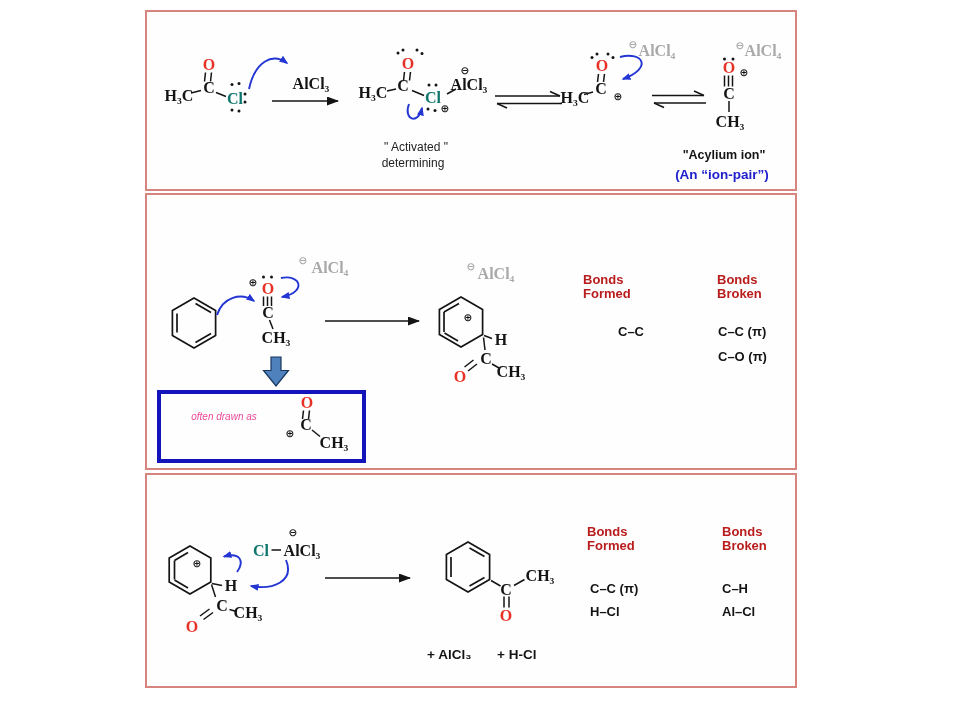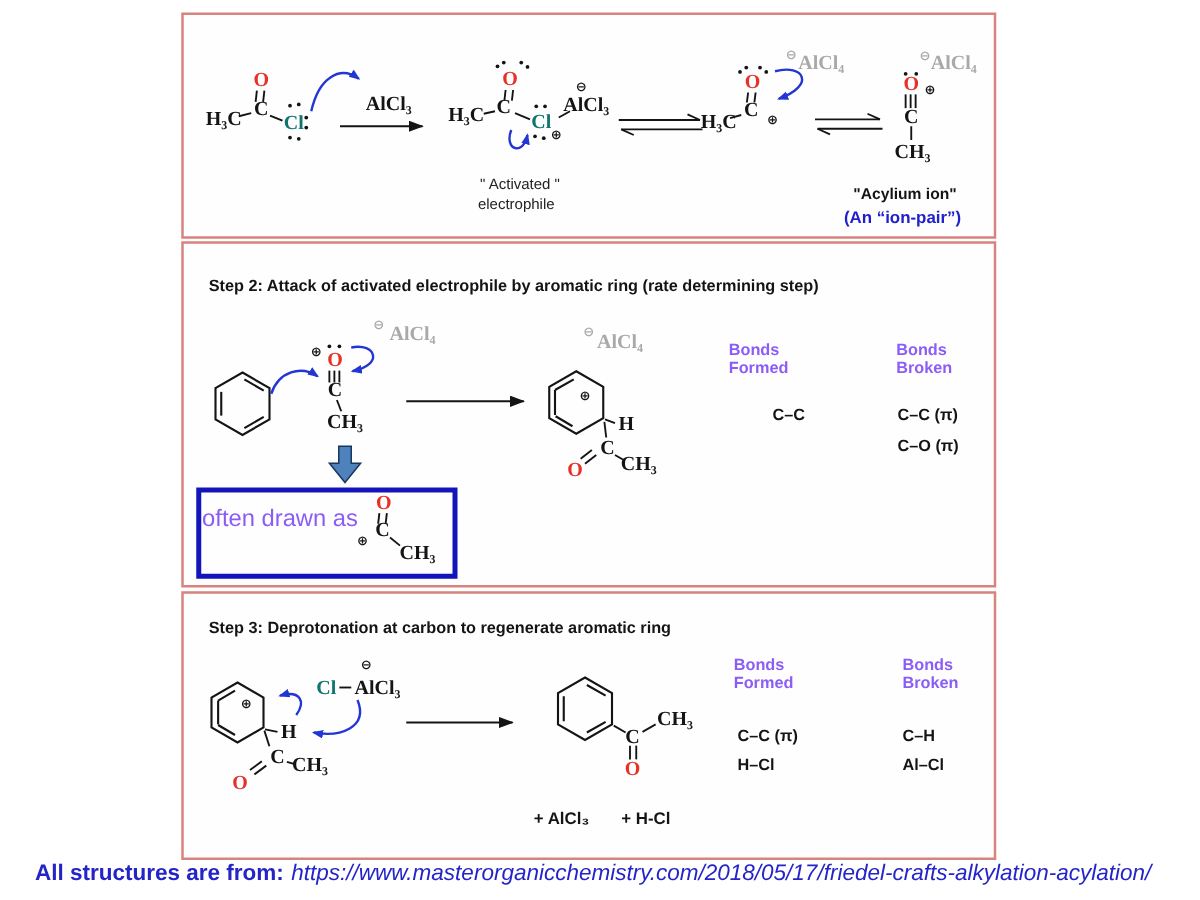--- a/index.html
+++ b/index.html
@@ -10,23 +10,23 @@
   .t{position:absolute;transform:translate(-50%,-50%);white-space:nowrap;z-index:3;}
   .atom{font-family:Liberation Serif, serif;font-weight:bold;font-size:16px;color:#141414;}
   .charge{font-family:"DejaVu Sans",sans-serif;font-weight:bold;font-size:10.5px;color:#141414;}
   .red{color:#e73127;}
   .green{color:#0f766e;}
   .grey{color:#a9a9a9;}
   .title{position:absolute;font-weight:bold;font-size:13px;color:#141414;white-space:nowrap;z-index:3;}
   .note{font-size:12px;color:#232323;}
   .bnote{font-weight:bold;font-size:12.5px;color:#141414;}
   .ionpair{font-weight:bold;font-size:13.5px;color:#2020cc;}
-  .ital{font-size:19px;color:#8b5cf6;}
+  .ital{font-style:italic;font-size:10px;color:#ec4899;}
   .bondlbl{position:absolute;font-weight:bold;font-size:13px;color:#141414;white-space:nowrap;z-index:3;}
-  .hdr{position:absolute;font-weight:bold;font-size:13px;color:#8b5cf6;line-height:13.5px;z-index:3;}
+  .hdr{position:absolute;font-weight:bold;font-size:13px;color:#b91c1c;line-height:13.5px;z-index:3;}
   .hdr span{display:block;}
   .bluebox{position:absolute;left:157px;top:390px;width:201px;height:65px;border:4px solid #1414bb;z-index:2;}
   .caption{position:absolute;left:28px;top:688px;font-size:18px;color:#2424c8;white-space:nowrap;z-index:3;}
   .caption .p{font-weight:bold;}
   .caption .u{font-style:italic;margin-left:6px;}
 </style>
 </head>
 <body>
 
 <div id="stage">
@@ -207,40 +207,39 @@
 
   <span class="t atom" style="left:373px;top:93px;">H₃C</span>
   <span class="t atom" style="left:403px;top:86px;">C</span>
   <span class="t atom red" style="left:408px;top:64px;">O</span>
   <span class="t atom green" style="left:433px;top:98px;">Cl</span>
   <span class="t atom" style="left:469px;top:85px;">AlCl₃</span>
   <span class="t charge" style="left:465px;top:70px;">⊖</span>
   <span class="t charge" style="left:445px;top:108px;">⊕</span>
 
   <span class="t note" style="left:416px;top:147px;">" Activated "</span>
-  <span class="t note" style="left:413px;top:163px;">electrophile</span>
+  <span class="t note" style="left:413px;top:163px;">determining</span>
 
   <span class="t charge grey" style="left:633px;top:44px;">⊖</span>
   <span class="t atom grey" style="left:657px;top:51px;">AlCl₄</span>
   <span class="t atom red" style="left:602px;top:66px;">O</span>
   <span class="t atom" style="left:601px;top:89px;">C</span>
   <span class="t atom" style="left:575px;top:98px;">H₃C</span>
   <span class="t charge" style="left:618px;top:96px;">⊕</span>
 
   <span class="t charge grey" style="left:740px;top:45px;">⊖</span>
   <span class="t atom grey" style="left:763px;top:51px;">AlCl₄</span>
   <span class="t atom red" style="left:729px;top:68px;">O</span>
   <span class="t charge" style="left:744px;top:72px;">⊕</span>
   <span class="t atom" style="left:729px;top:94px;">C</span>
   <span class="t atom" style="left:730px;top:122px;">CH₃</span>
 
   <span class="t bnote" style="left:724px;top:155px;">"Acylium ion"</span>
   <span class="t ionpair" style="left:722px;top:174px;">(An “ion-pair”)</span>
 
-  <div class="title" style="left:167px;top:221px;">Step 2: Attack of activated electrophile by aromatic ring (rate determining step)</div>
 
   <span class="t charge" style="left:253px;top:282px;">⊕</span>
   <span class="t atom red" style="left:268px;top:289px;">O</span>
   <span class="t atom" style="left:268px;top:313px;">C</span>
   <span class="t atom" style="left:276px;top:338px;">CH₃</span>
   <span class="t charge grey" style="left:303px;top:260px;">⊖</span>
   <span class="t atom grey" style="left:330px;top:268px;">AlCl₄</span>
 
   <span class="t charge" style="left:468px;top:317px;">⊕</span>
   <span class="t atom" style="left:501px;top:340px;">H</span>
@@ -261,21 +260,20 @@
   <div class="bondlbl" style="left:618px;top:324px;">C–C</div>
   <div class="bondlbl" style="left:718px;top:324px;">C–C (π)</div>
   <div class="bondlbl grey" style="left:718px;top:349px;">C–O (π)</div>
 
   <span class="t ital" style="left:224px;top:416px;">often drawn as</span>
   <span class="t atom red" style="left:307px;top:403px;">O</span>
   <span class="t atom" style="left:306px;top:425px;">C</span>
   <span class="t charge" style="left:290px;top:433px;">⊕</span>
   <span class="t atom" style="left:334px;top:443px;">CH₃</span>
 
-  <div class="title" style="left:167px;top:494px;">Step 3: Deprotonation at carbon to regenerate aromatic ring</div>
 
   <span class="t charge" style="left:197px;top:563px;">⊕</span>
   <span class="t atom" style="left:231px;top:586px;">H</span>
   <span class="t atom green" style="left:261px;top:551px;">Cl</span>
   <span class="t atom" style="left:302px;top:551px;">AlCl₃</span>
   <span class="t charge" style="left:293px;top:532px;">⊖</span>
   <span class="t atom" style="left:222px;top:606px;">C</span>
   <span class="t atom" style="left:248px;top:613px;">CH₃</span>
   <span class="t atom red" style="left:192px;top:627px;">O</span>
 
@@ -292,17 +290,14 @@
   </div>
   <div class="hdr" style="left:722px;top:525px;">
     <span>Bonds</span>
     <span>Broken</span>
   </div>
   <div class="bondlbl" style="left:590px;top:581px;">C–C (π)</div>
   <div class="bondlbl grey" style="left:590px;top:604px;">H–Cl</div>
   <div class="bondlbl" style="left:722px;top:581px;">C–H</div>
   <div class="bondlbl grey" style="left:722px;top:604px;">Al–Cl</div>
 
-  <div class="caption">
-    <span class="p">All structures are from:</span><span class="u">https://www.masterorganicchemistry.com/2018/05/17/friedel-crafts-alkylation-acylation/</span>
-  </div>
 
 </div>
 
 </body></html>

